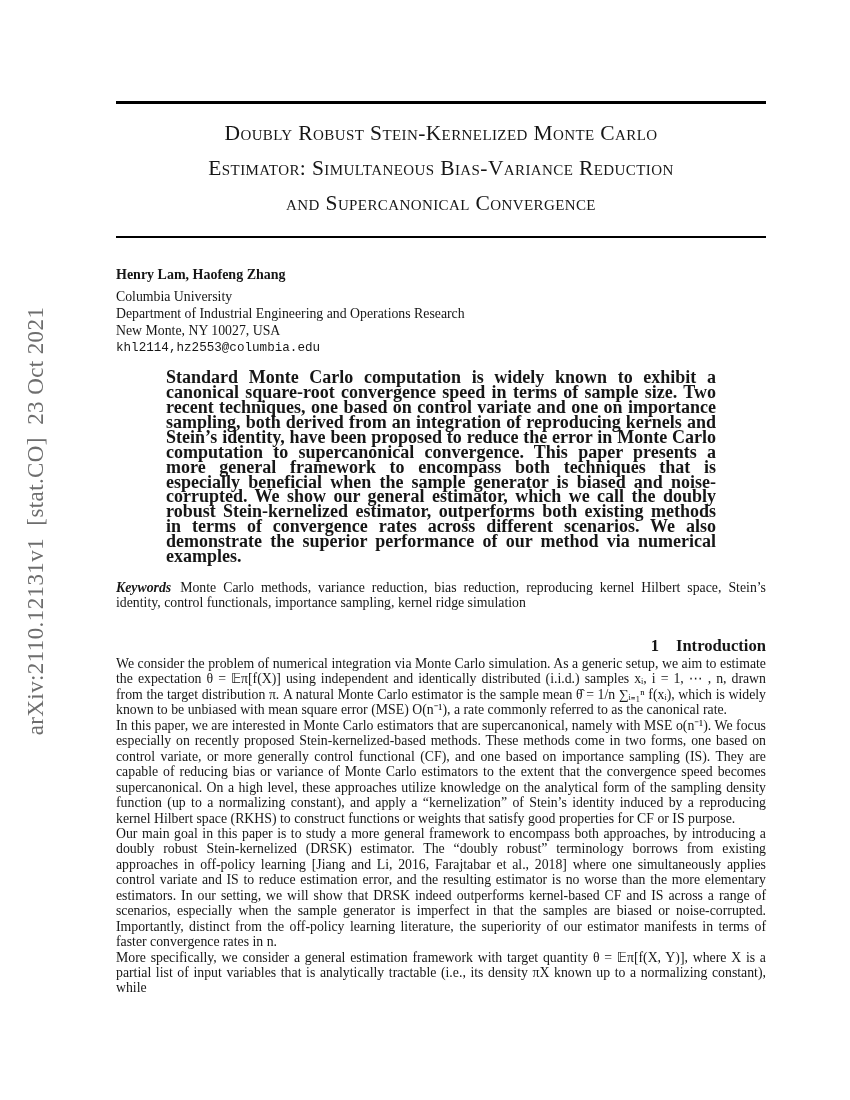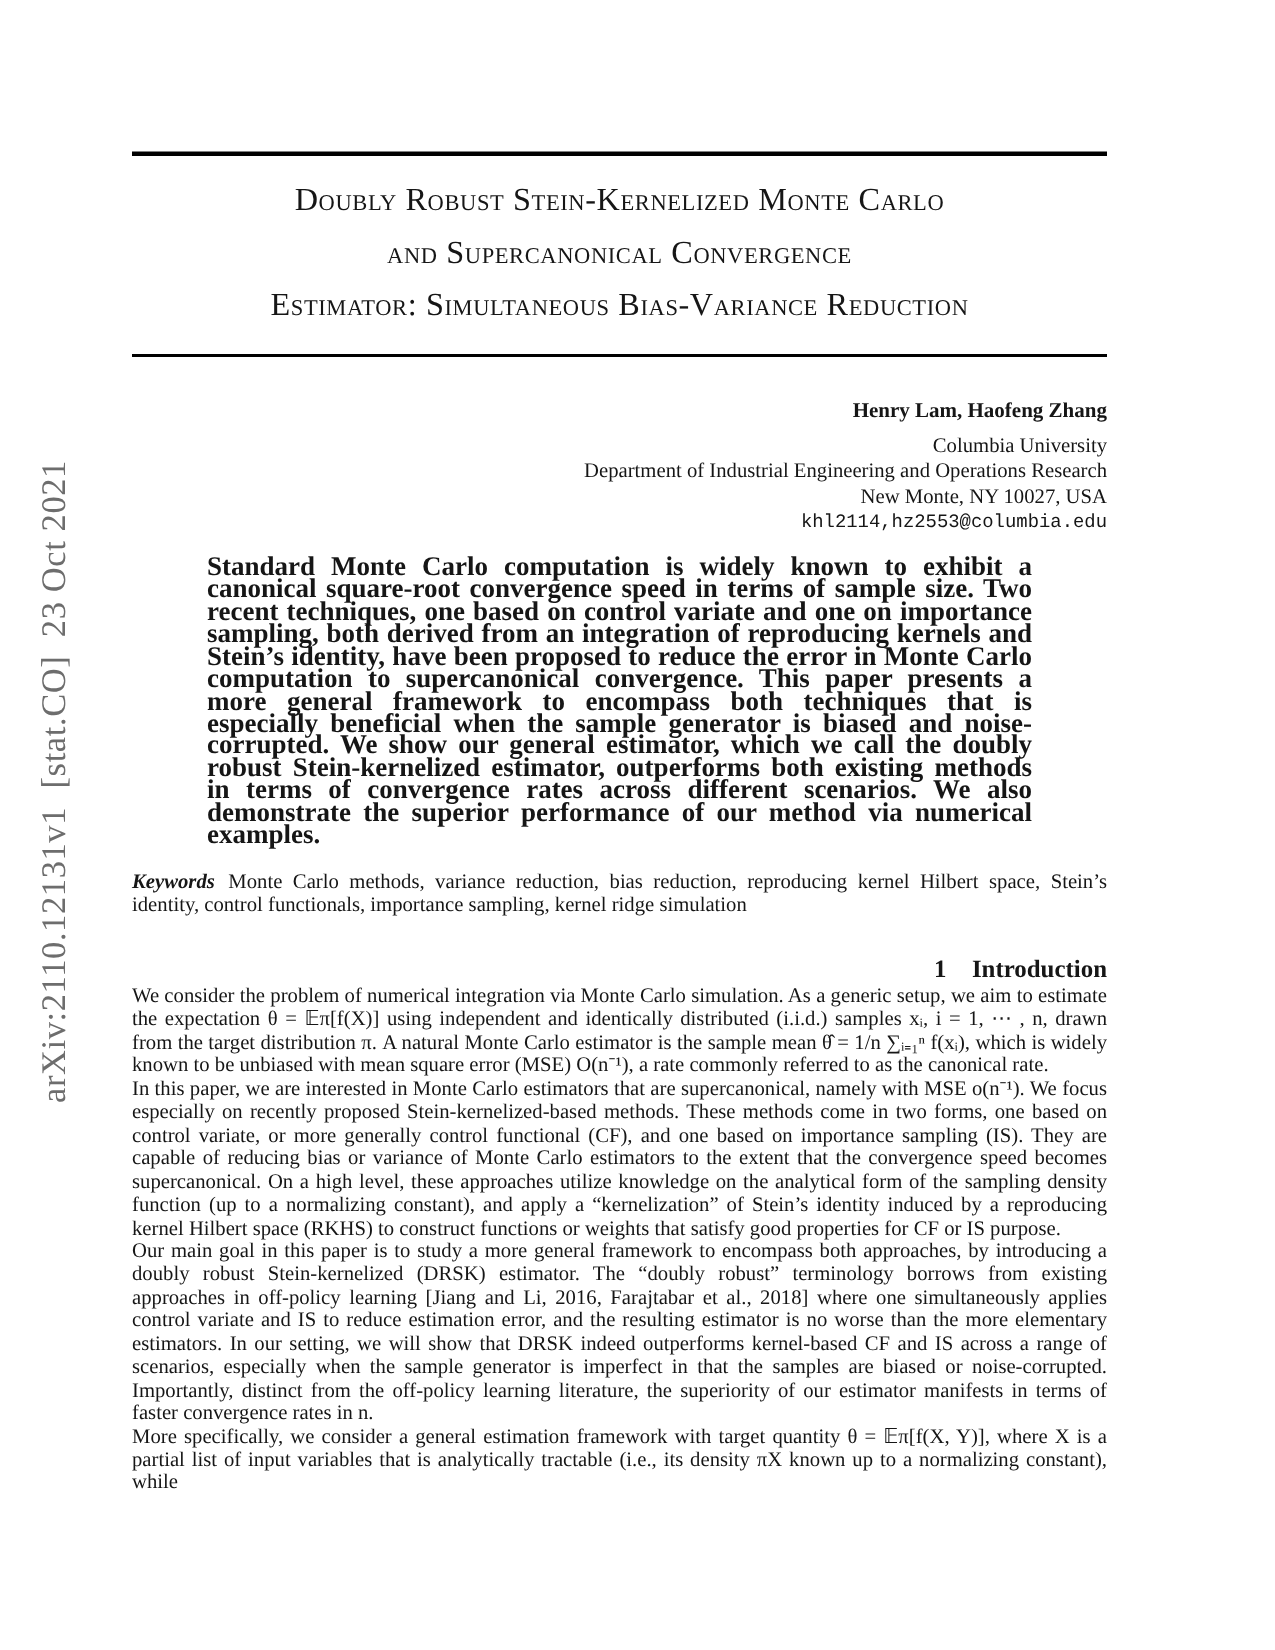--- a/index.html
+++ b/index.html
@@ -1,26 +1,26 @@
 <!DOCTYPE html>
 <html><head>
 <meta charset="utf-8">
 <style>
   html,body{margin:0;padding:0;background:#ffffff;}
   p,h1,h2,div{margin:0;padding:0;}
   .page{position:relative;width:850px;height:1100px;background:#ffffff;overflow:hidden;
         font-family:"Liberation Serif",serif;color:#161616;}
   .watermark{position:absolute;left:36px;top:521px;transform:translate(-50%,-50%) rotate(-90deg);
              white-space:pre;font-size:23px;color:#6d6d6d;letter-spacing:0.4px;}
-  .content{position:absolute;left:88px;top:0;width:650px;}
+  .content{position:absolute;left:116px;top:0;width:650px;}
   .rule{height:2.6px;background:#000;border:none;margin:0;}
   .rule-top{margin-top:101px;}
   .title-block{margin-top:12px;margin-bottom:15px;text-align:center;
                font-variant:small-caps;font-size:21.5px;line-height:35px;letter-spacing:0.4px;}
-  .authors{margin-top:28px;text-align:right;font-size:13.8px;line-height:17px;}
+  .authors{margin-top:28px;text-align:left;font-size:13.8px;line-height:17px;}
   .author-names{font-weight:bold;font-size:14px;margin-bottom:5px;}
   .email{font-family:"Liberation Mono","DejaVu Sans Mono",monospace;font-size:12.6px;margin-top:1px;}
   .abstract-heading{margin-top:46px;text-align:center;font-weight:bold;font-variant:small-caps;
                     font-size:15px;letter-spacing:0.6px;}
   .abstract-text{margin:13px 50px 0 50px;text-align:justify;font-size:18px;line-height:14.9px;font-weight:bold;}
   .keywords{margin-top:16px;text-align:justify;font-size:13.8px;line-height:15.5px;}
   .keywords-label{font-weight:bold;font-style:italic;padding-right:9px;}
   .section-heading{margin-top:25px;font-size:16.6px;font-weight:bold;font-family:"Liberation Serif",serif;text-align:right;}
   .section-number{display:inline-block;margin-right:17px;}
   .para{text-align:justify;font-size:13.8px;line-height:15.45px;}
@@ -31,22 +31,22 @@
 <div class="page">
 
   <div class="watermark">arXiv:2110.12131v1  [stat.CO]  23 Oct 2021</div>
 
   <div class="content">
 
     <hr class="rule rule-top">
 
     <div class="title-block">
       <div>Doubly Robust Stein-Kernelized Monte Carlo</div>
+      <div>Estimator: Simultaneous Bias-Variance Reduction</div>
       <div>and Supercanonical Convergence</div>
-      <div>Estimator: Simultaneous Bias-Variance Reduction</div>
     </div>
 
     <hr class="rule">
 
     <div class="authors">
       <div class="author-names">Henry Lam, Haofeng Zhang</div>
       <div>Columbia University</div>
       <div>Department of Industrial Engineering and Operations Research</div>
       <div>New Monte, NY 10027, USA</div>
       <div class="email">khl2114,hz2553@columbia.edu</div>

